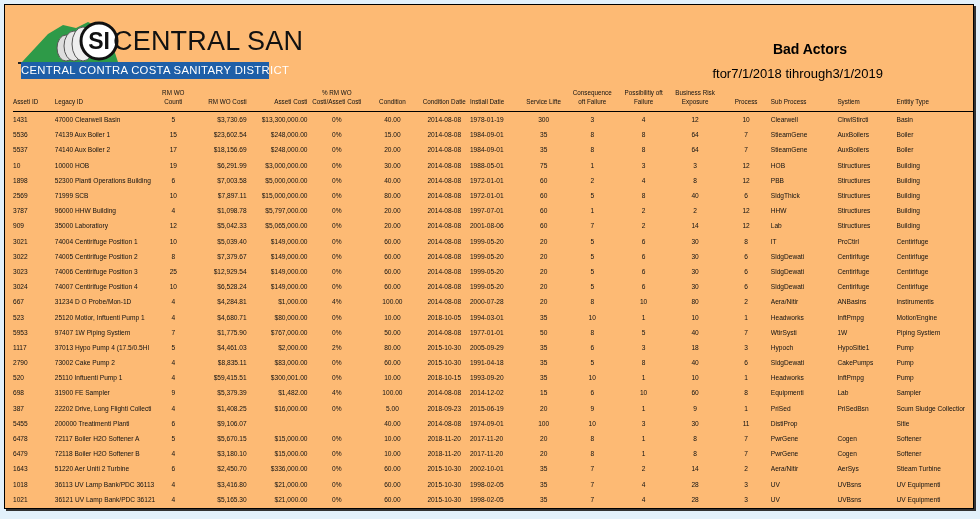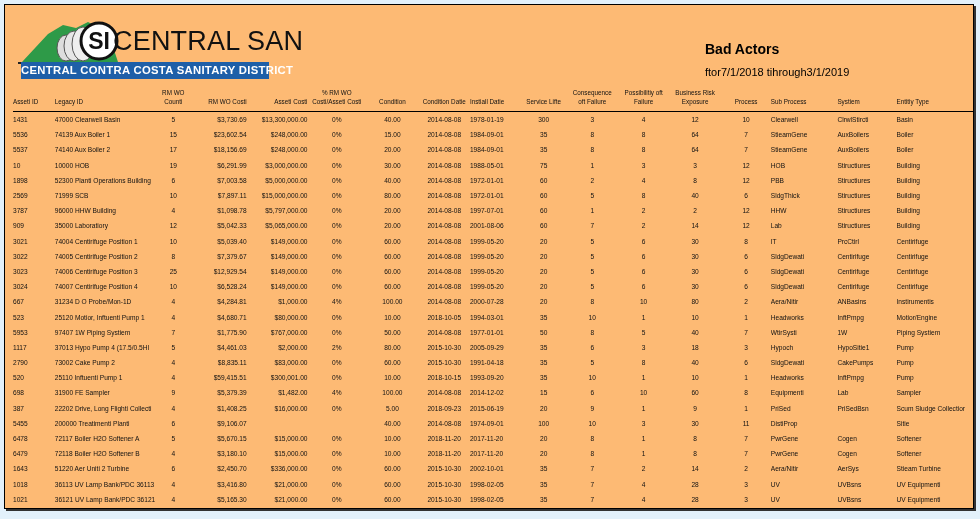--- a/index.html
+++ b/index.html
@@ -8,29 +8,29 @@
     font-family: "Liberation Sans", "DejaVu Sans", sans-serif;
   }
   .page {
     position:absolute; left:4px; top:4px; width:968px; height:503px;
     background:#fdba74; border:1px solid #000000; box-shadow:2px 2px 0 #333;
   }
   .logo { position:absolute; left:13px; top:13px; width:252px; height:62px; }
   .logo svg { display:block; }
   .logo-banner {
     position:absolute; left:3px; top:44px; width:248px; height:17px; background:#1e5fa8;
-    color:#fff; font-size:11.3px; font-weight:bold; letter-spacing:0.3px; line-height:17px; text-align:center;
+    color:#fff; font-size:11.3px; font-weight:normal; letter-spacing:0.3px; line-height:17px; text-align:center;
     white-space:nowrap;
   }
   .logo-word {
     position:absolute; left:95px; top:8px; font-size:27px; font-weight:normal; color:#111; letter-spacing:0.2px;
     white-space:nowrap;
   }
-  .title { position:absolute; left:700px; width:210px; top:36px; text-align:left; font-weight:bold; font-size:14px; color:#000; }
-  .subtitle { position:absolute; left:700px; width:210px; top:61px; text-align:left; font-size:11px; color:#000; }
+  .title { position:absolute; left:700px; width:210px; top:36px; text-align:center; font-weight:bold; font-size:14px; color:#000; }
+  .subtitle { position:absolute; left:668px; width:210px; top:61px; text-align:right; font-size:13px; color:#000; }
   table { position:absolute; left:8px; top:83px; border-collapse:collapse; table-layout:fixed; font-size:6.6px; color:#111; }
   th { font-weight:normal; font-size:6.3px; vertical-align:bottom; padding:0 0 5px 0; line-height:9px; }
   thead tr { border-bottom:1.5px solid #000; }
   td { height:15.2px; padding:0; white-space:nowrap; overflow:hidden; vertical-align:middle; }
   .l { text-align:left; }
   .c { text-align:center; }
   .r { text-align:right; }
 </style>
 </head>
 <body>

